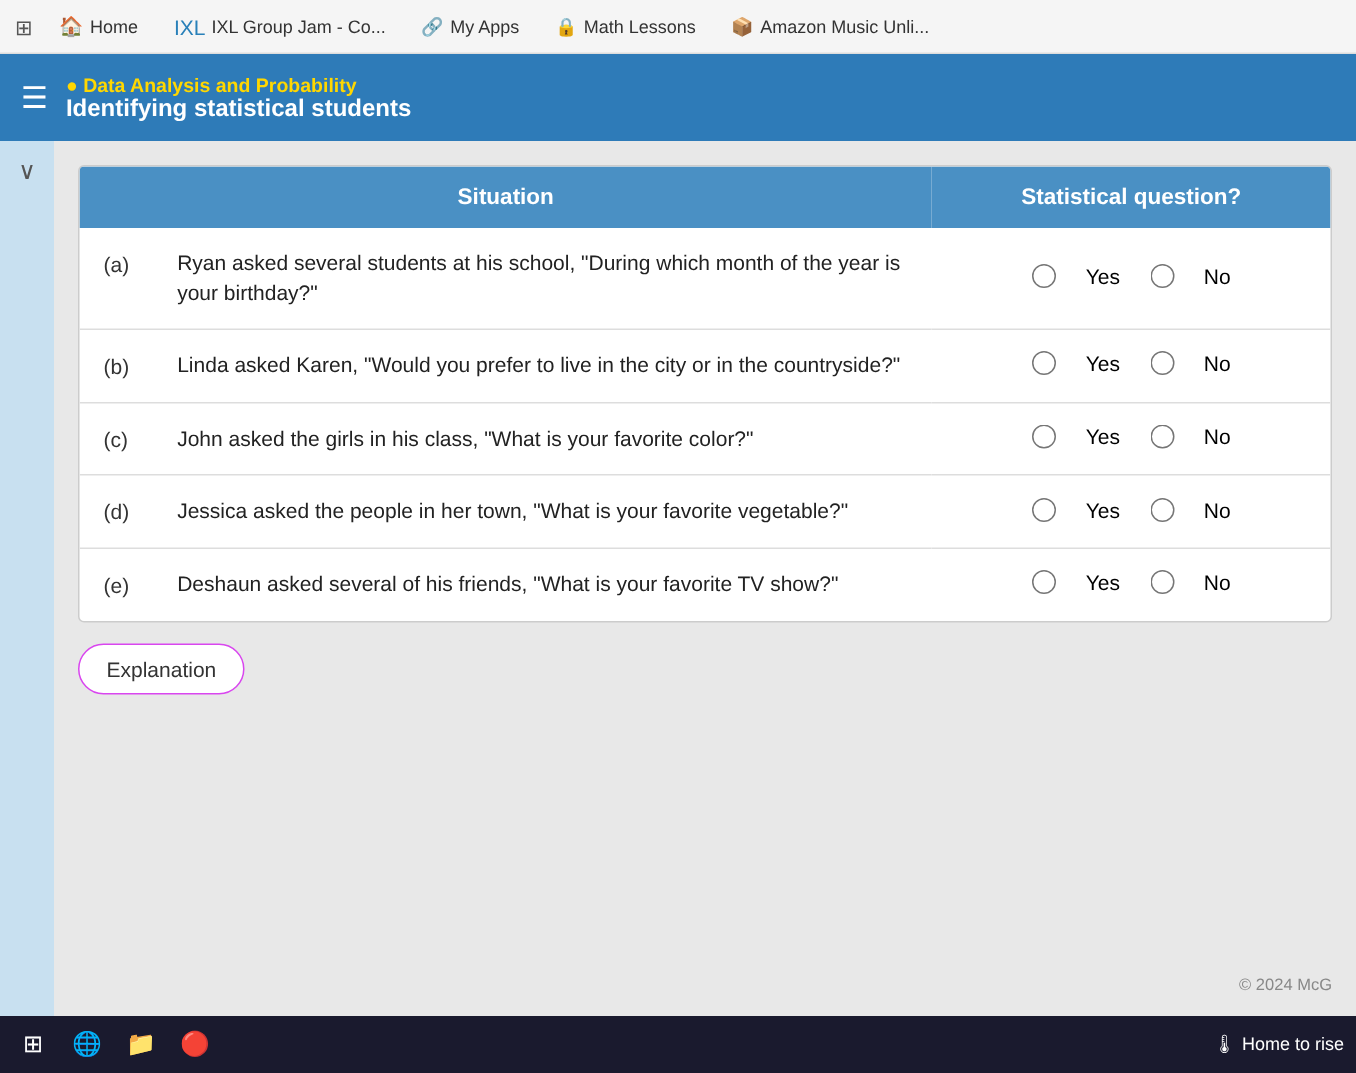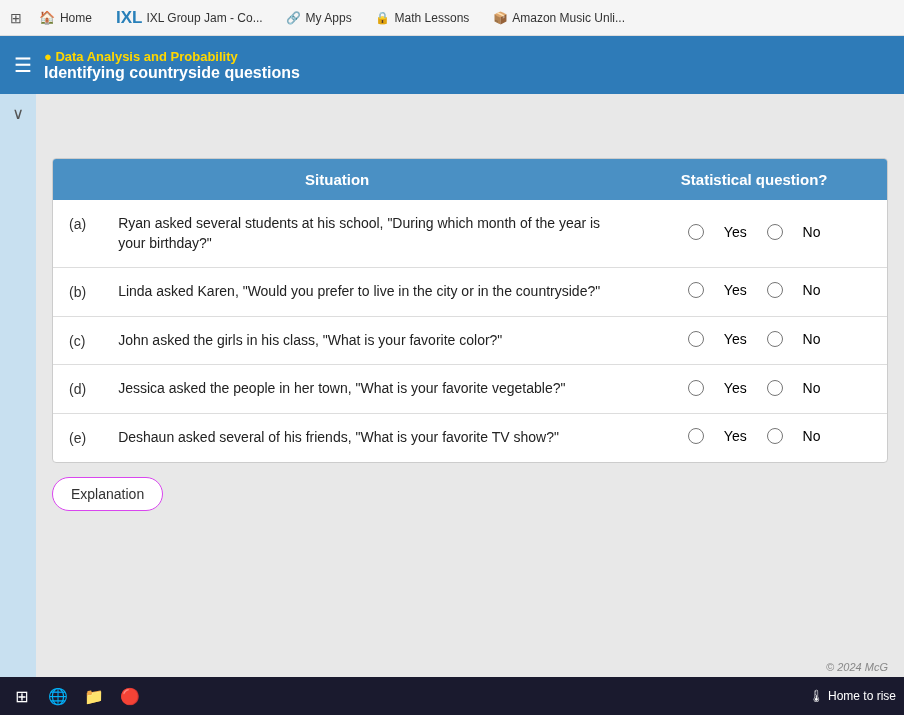--- a/index.html
+++ b/index.html
@@ -56,21 +56,20 @@
       padding-top: 10px;
       cursor: pointer;
     }
     .sidebar-toggle .chevron { font-size: 16px; color: #555; }
 
     
     .content-area {
       flex: 1;
       padding: 16px;
       position: relative;
-      margin-top: 48px;
     }
 
     
     .table-wrapper {
       background: white;
       border: 1px solid #ccc;
       border-radius: 4px;
       overflow: hidden;
       margin-bottom: 14px;
       position: relative;
@@ -193,25 +192,24 @@
       padding: 8px 20px;
       font-size: 14px;
       cursor: pointer;
       color: white;
       font-weight: bold;
     }
 
     
     .copyright {
       position: absolute;
-      bottom: 42px;
+      bottom: 52px;
       right: 16px;
       font-size: 11px;
       color: #888;
-      font-style: italic;
     }
 
     
     .taskbar {
       background: #1a1a2e;
       height: 38px;
       display: flex;
       align-items: center;
       padding: 0 8px;
       gap: 8px;
@@ -246,21 +244,21 @@
 </head>
 <body>
 
 <div class="browser-bar">
   <span class="grid-icon">⊞</span>
   <div class="browser-tab">
     <span class="tab-home">🏠</span>
     <span>Home</span>
   </div>
   <div class="browser-tab">
-    <span style="color:#2980b9;font-weight:bold;font-size:17px;">IXL</span>
+    <span style="color:#2980b9;font-weight:normal;font-size:14px;">IXL</span>
     <span>IXL Group Jam - Co...</span>
   </div>
   <div class="browser-tab">
     <span>🔗</span>
     <span>My Apps</span>
   </div>
   <div class="browser-tab">
     <span>🔒</span>
     <span>Math Lessons</span>
   </div>
@@ -270,21 +268,21 @@
   </div>
 </div>
 
 <div class="app-header">
   <span class="hamburger">☰</span>
   <div class="header-text">
     <div class="header-subtitle">
       <span style="color:#ffd700;">●</span>
       <span>Data Analysis and Probability</span>
     </div>
-    <div class="header-title">Identifying countryside questions</div>
+    <div class="header-title">Identifying statistical students</div>
   </div>
 </div>
 
 <div class="main-content">
 
   <div class="sidebar-toggle">
     <span class="chevron">∨</span>
   </div>
 
   <div class="content-area">

